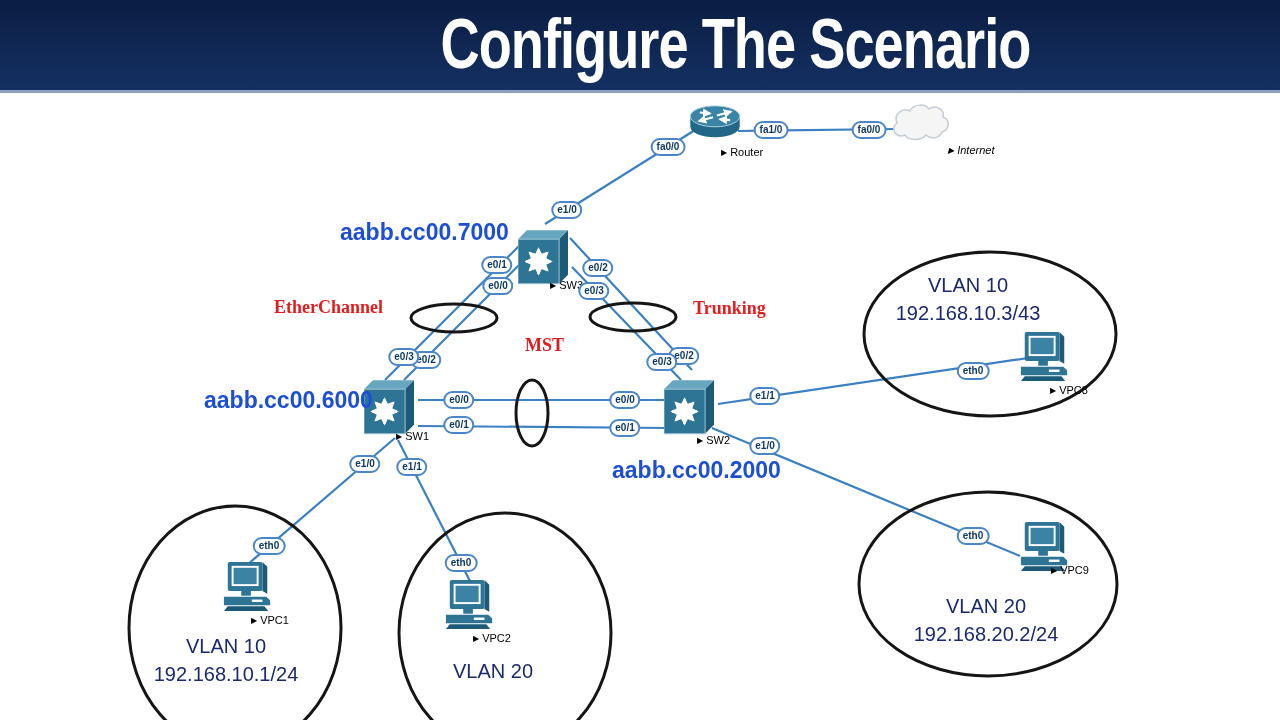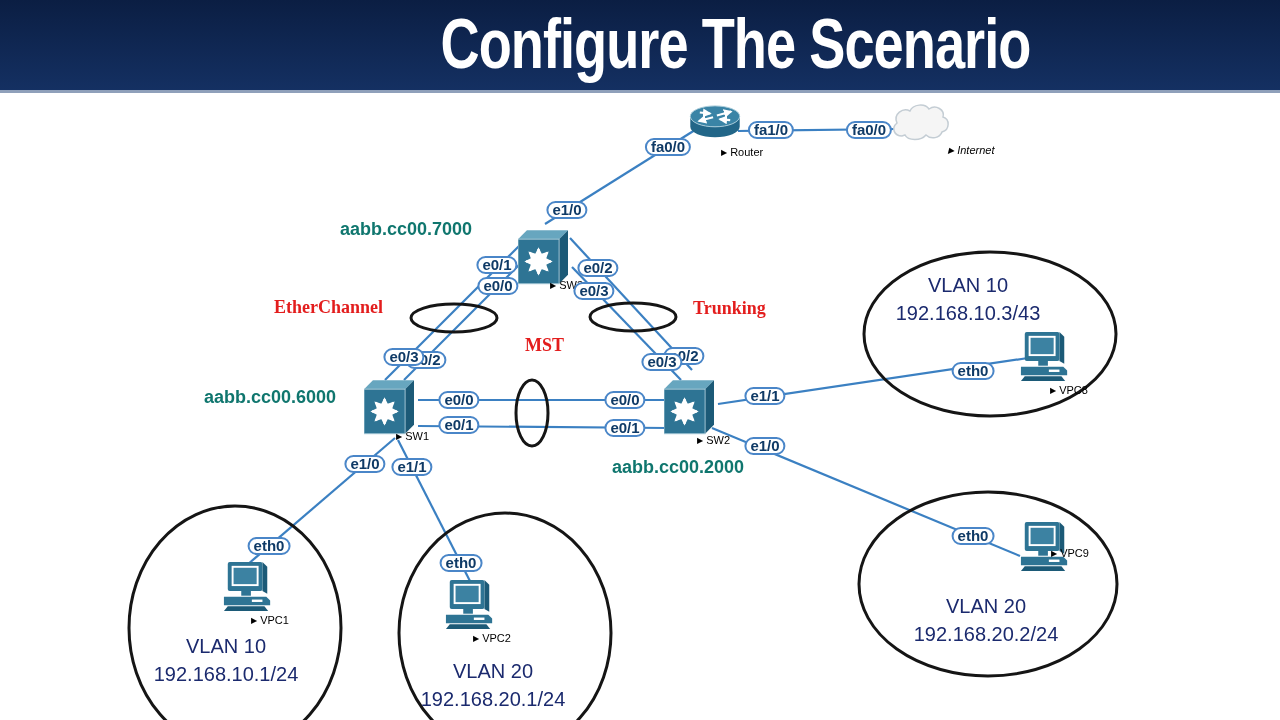--- a/index.html
+++ b/index.html
@@ -20,22 +20,22 @@
   .grp{stroke:#151515;stroke-width:3;fill:none;}
 
   
   .node-icon{position:absolute;z-index:2;}
 
   
   .node-label{position:absolute;z-index:3;font-size:11px;color:#000;white-space:nowrap;padding-left:24px;}
   .node-label .play{font-size:8px;margin-right:3px;vertical-align:1px;color:#000;}
   .pill{position:absolute;z-index:4;transform:translate(-50%,-50%);
         background:#fff;border:2px solid #4a86c8;border-radius:9px;
-        padding:0 4px;font-size:15px;font-weight:bold;color:#0f3a66;line-height:14px;white-space:nowrap;}
-  .mac{position:absolute;z-index:3;font-size:18px;font-weight:bold;color:#0f766e;white-space:nowrap;}
+        padding:0 4px;font-size:10px;font-weight:bold;color:#0f3a66;line-height:14px;white-space:nowrap;}
+  .mac{position:absolute;z-index:3;font-size:23px;font-weight:bold;color:#1d4ed8;white-space:nowrap;}
   .red{position:absolute;z-index:3;font-size:18px;font-weight:bold;color:#e31d1d;white-space:nowrap;font-family:Liberation Serif, serif;}
   .vlan-block{position:absolute;z-index:3;transform:translateX(-50%);text-align:center;
               font-size:20px;font-weight:normal;color:#1b2a6e;line-height:28px;white-space:nowrap;}
   .hidden-defs{position:absolute;width:0;height:0;overflow:hidden;}
 </style>
 </head>
 <body>
 
 <svg class="hidden-defs" aria-hidden="true">
   <defs>
@@ -139,21 +139,21 @@
   <svg class="node-icon" style="left:443px;top:580px;width:54px;height:52px;">
       <use href="#icon-pc"></use>
     </svg>
 
   <div class="node-label" style="left:697px;top:146px;"><span class="play">▶</span><span>Router</span></div>
   <div class="node-label" style="left:924px;top:144px;font-style:italic;"><span class="play">▶</span><span>Internet</span></div>
   <div class="node-label" style="left:526px;top:279px;"><span class="play">▶</span><span>SW3</span></div>
   <div class="node-label" style="left:372px;top:430px;"><span class="play">▶</span><span>SW1</span></div>
   <div class="node-label" style="left:673px;top:434px;"><span class="play">▶</span><span>SW2</span></div>
   <div class="node-label" style="left:1026px;top:384px;"><span class="play">▶</span><span>VPC8</span></div>
-  <div class="node-label" style="left:1027px;top:547px;"><span class="play">▶</span><span>VPC9</span></div>
+  <div class="node-label" style="left:1027px;top:564px;"><span class="play">▶</span><span>VPC9</span></div>
   <div class="node-label" style="left:227px;top:614px;"><span class="play">▶</span><span>VPC1</span></div>
   <div class="node-label" style="left:449px;top:632px;"><span class="play">▶</span><span>VPC2</span></div>
 
   <div class="mac" style="left:340px;top:219px;">aabb.cc00.7000</div>
   <div class="mac" style="left:204px;top:387px;">aabb.cc00.6000</div>
   <div class="mac" style="left:612px;top:457px;">aabb.cc00.2000</div>
 
   <div class="red" style="left:274px;top:297px;">EtherChannel</div>
   <div class="red" style="left:525px;top:335px;">MST</div>
   <div class="red" style="left:693px;top:298px;">Trunking</div>
@@ -165,21 +165,20 @@
   <div class="vlan-block" style="left:986px;top:592px;">
     <div>VLAN 20</div>
     <div>192.168.20.2/24</div>
   </div>
   <div class="vlan-block" style="left:226px;top:632px;">
     <div>VLAN 10</div>
     <div>192.168.10.1/24</div>
   </div>
   <div class="vlan-block" style="left:493px;top:657px;">
     <div>VLAN 20</div>
-    <div>192.168.20.1/24</div>
   </div>
 
   <div class="pill" style="left:426px;top:360px;">e0/2</div>
   <div class="pill" style="left:404px;top:357px;">e0/3</div>
   <div class="pill" style="left:684px;top:356px;">e0/2</div>
   <div class="pill" style="left:662px;top:362px;">e0/3</div>
 
   <div class="pill" style="left:668px;top:147px;">fa0/0</div>
   <div class="pill" style="left:771px;top:130px;">fa1/0</div>
   <div class="pill" style="left:869px;top:130px;">fa0/0</div>

